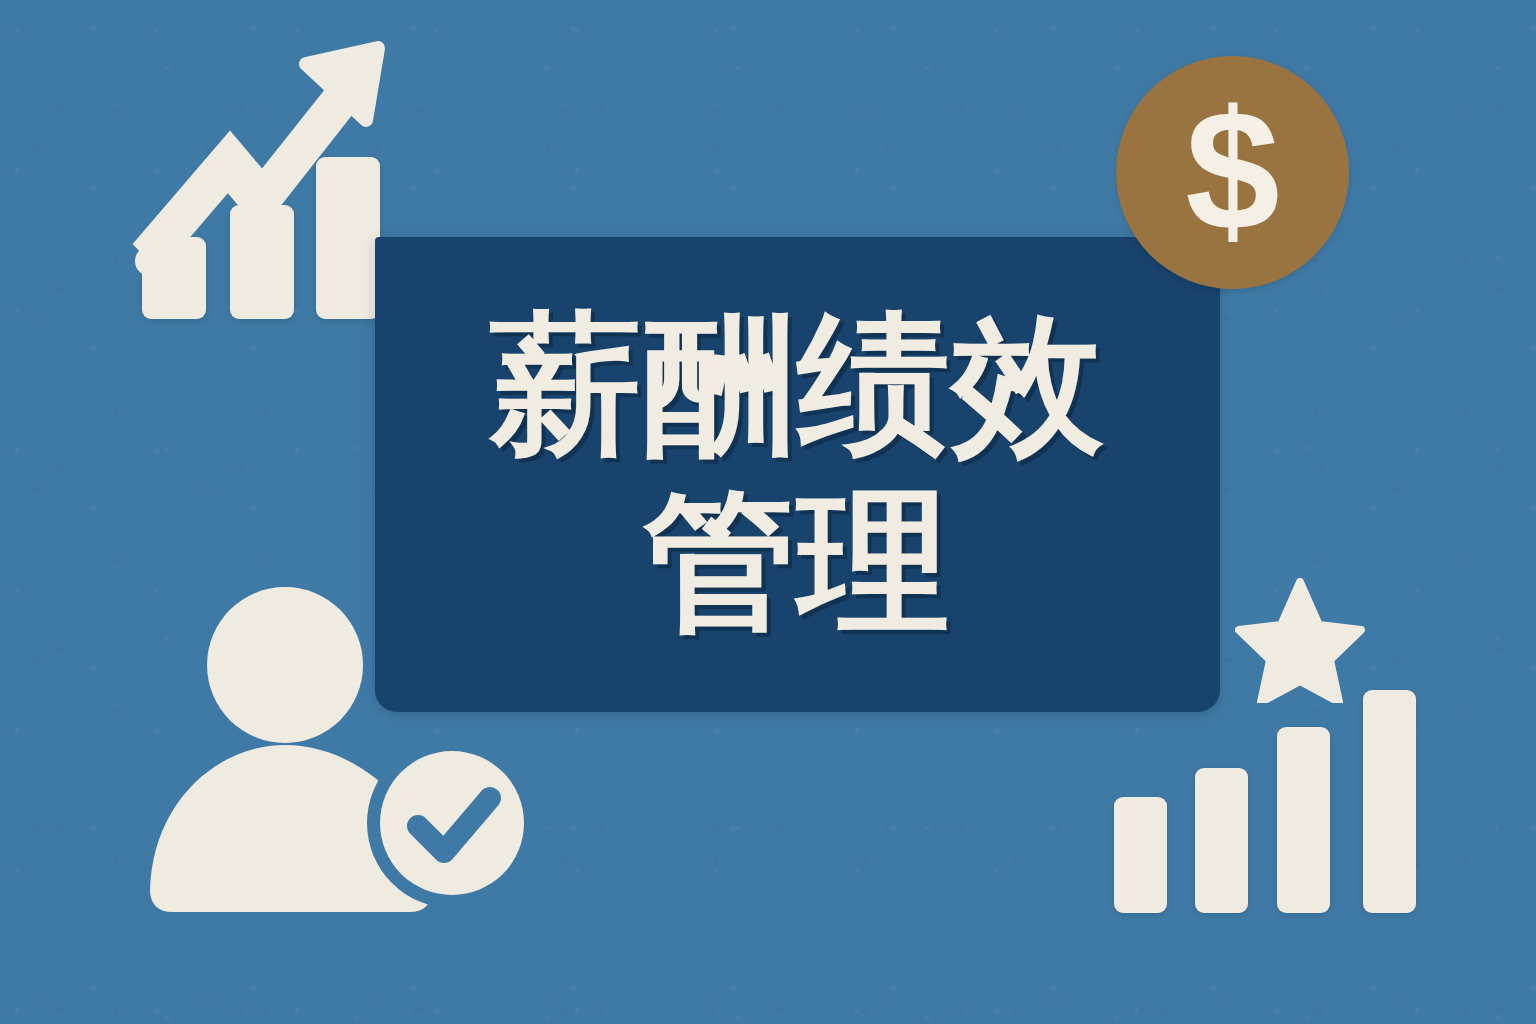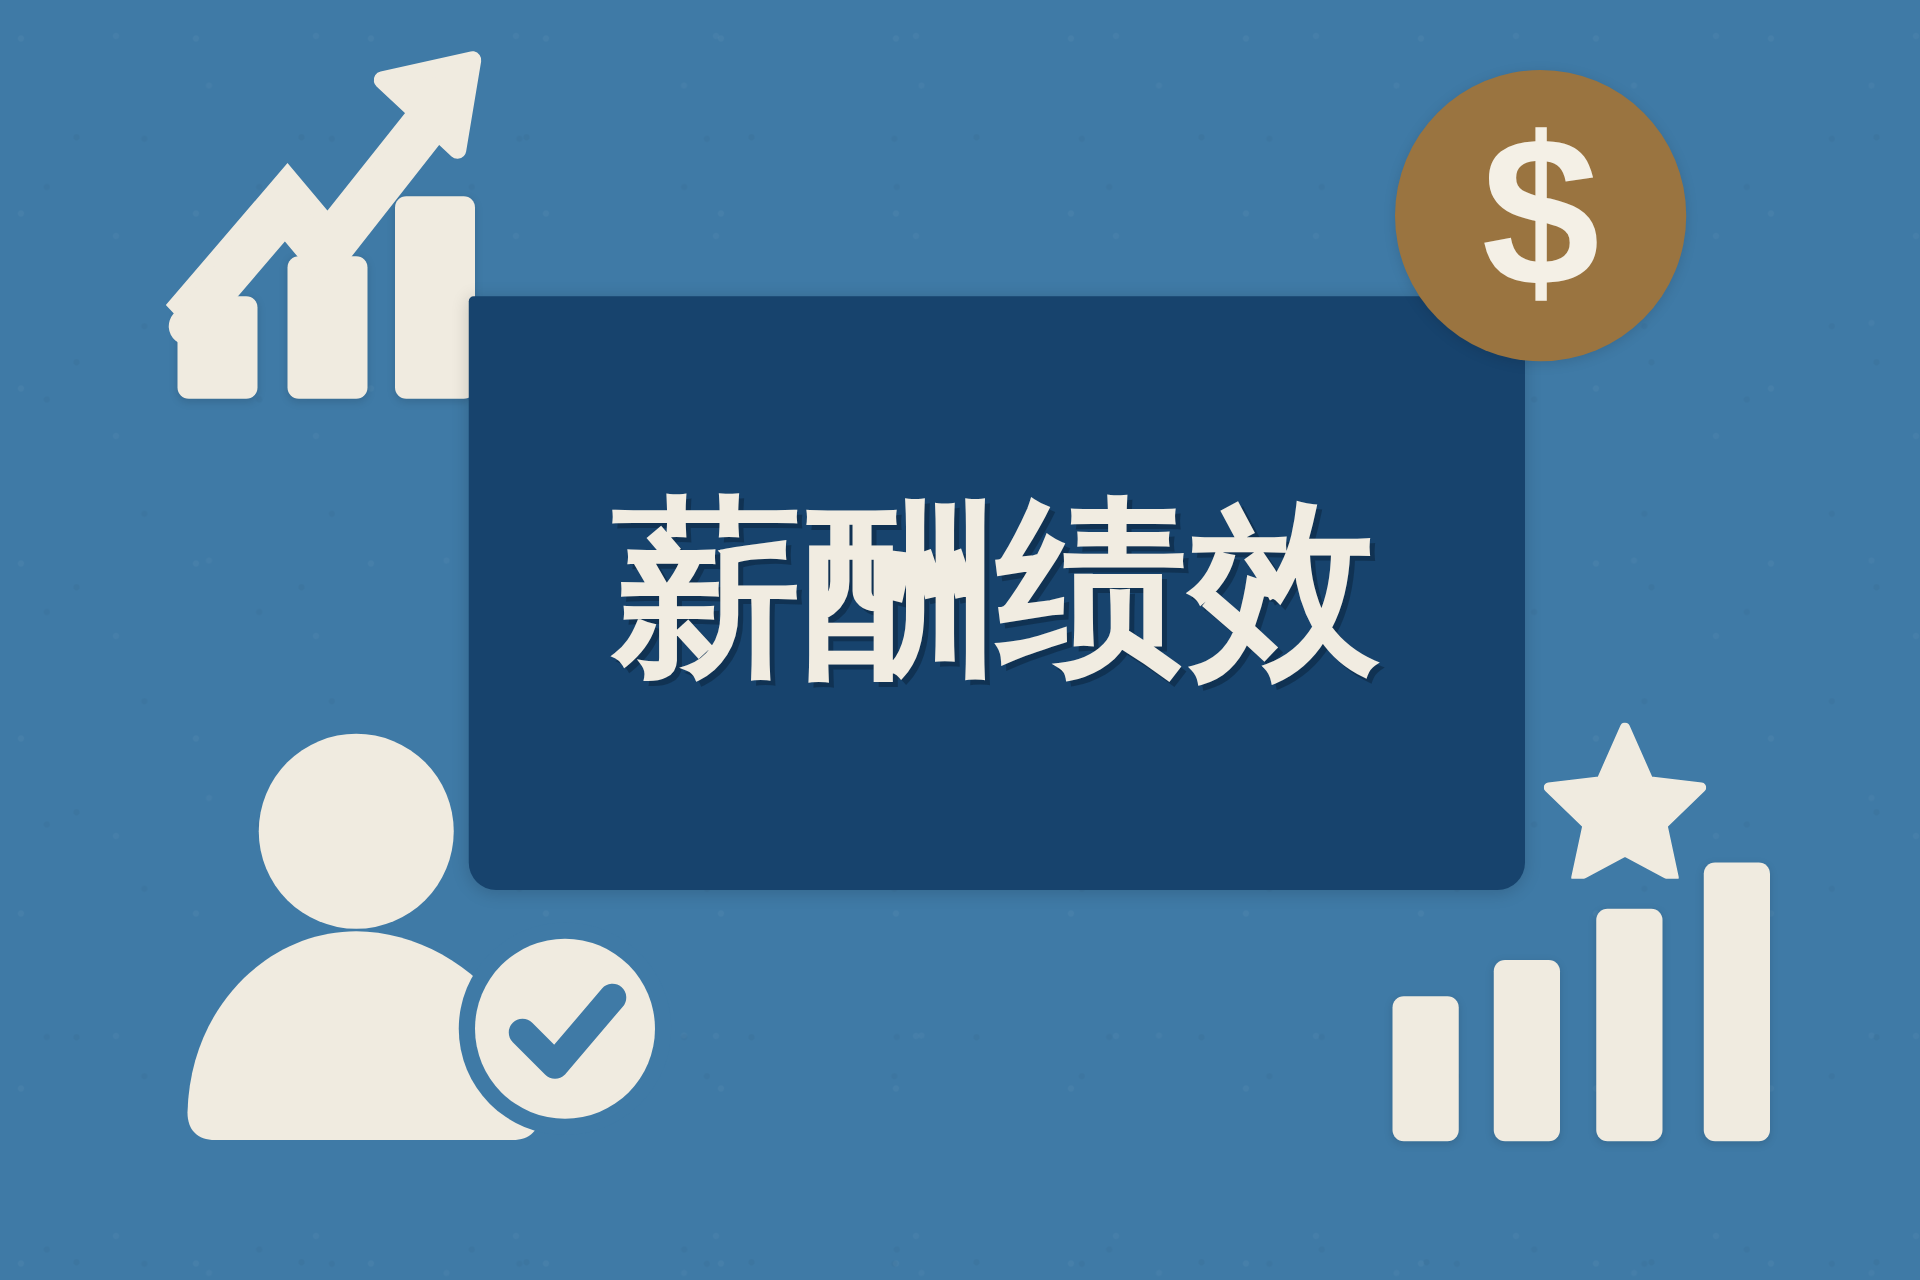--- a/index.html
+++ b/index.html
@@ -37,20 +37,21 @@
     left:375px; top:237px;
     width:845px; height:475px;
     background:#17436d;
     border-radius:4px 4px 22px 22px;
     box-shadow:0 2px 14px rgba(0,0,0,.16);
     display:flex;
     flex-direction:column;
     align-items:center;
     justify-content:center;
     z-index:4;
+    font-family:Liberation Serif, serif;
   }
 
   .title-line {
     color:#f1ece1;
     font-weight:bold;
     font-size:152px;
     line-height:1.12;
     letter-spacing:2px;
     text-shadow:4px 4px 0 rgba(8,30,52,.45);
     white-space:nowrap;
@@ -121,20 +122,21 @@
   <div class="bar" id="gc-bar-1"></div>
   <div class="bar" id="gc-bar-2"></div>
   <div class="bar" id="gc-bar-3"></div>
 
   <div id="dollar-coin">
     <span id="dollar-sign">$</span>
   </div>
 
   <div id="title-panel">
     <div class="title-line" id="title-line-1">薪酬绩效</div>
+    <div class="title-line" id="title-line-2">管理</div>
   </div>
 
   <div id="person-verified-icon">
     <svg id="person-svg" viewBox="0 0 430 380">
 
       <circle cx="165" cy="105" r="78" fill="#f0ebe0"></circle>
 
       <path d="M 165 185
                C 95 185 32 245 30 330
                C 30 344 38 352 52 352

